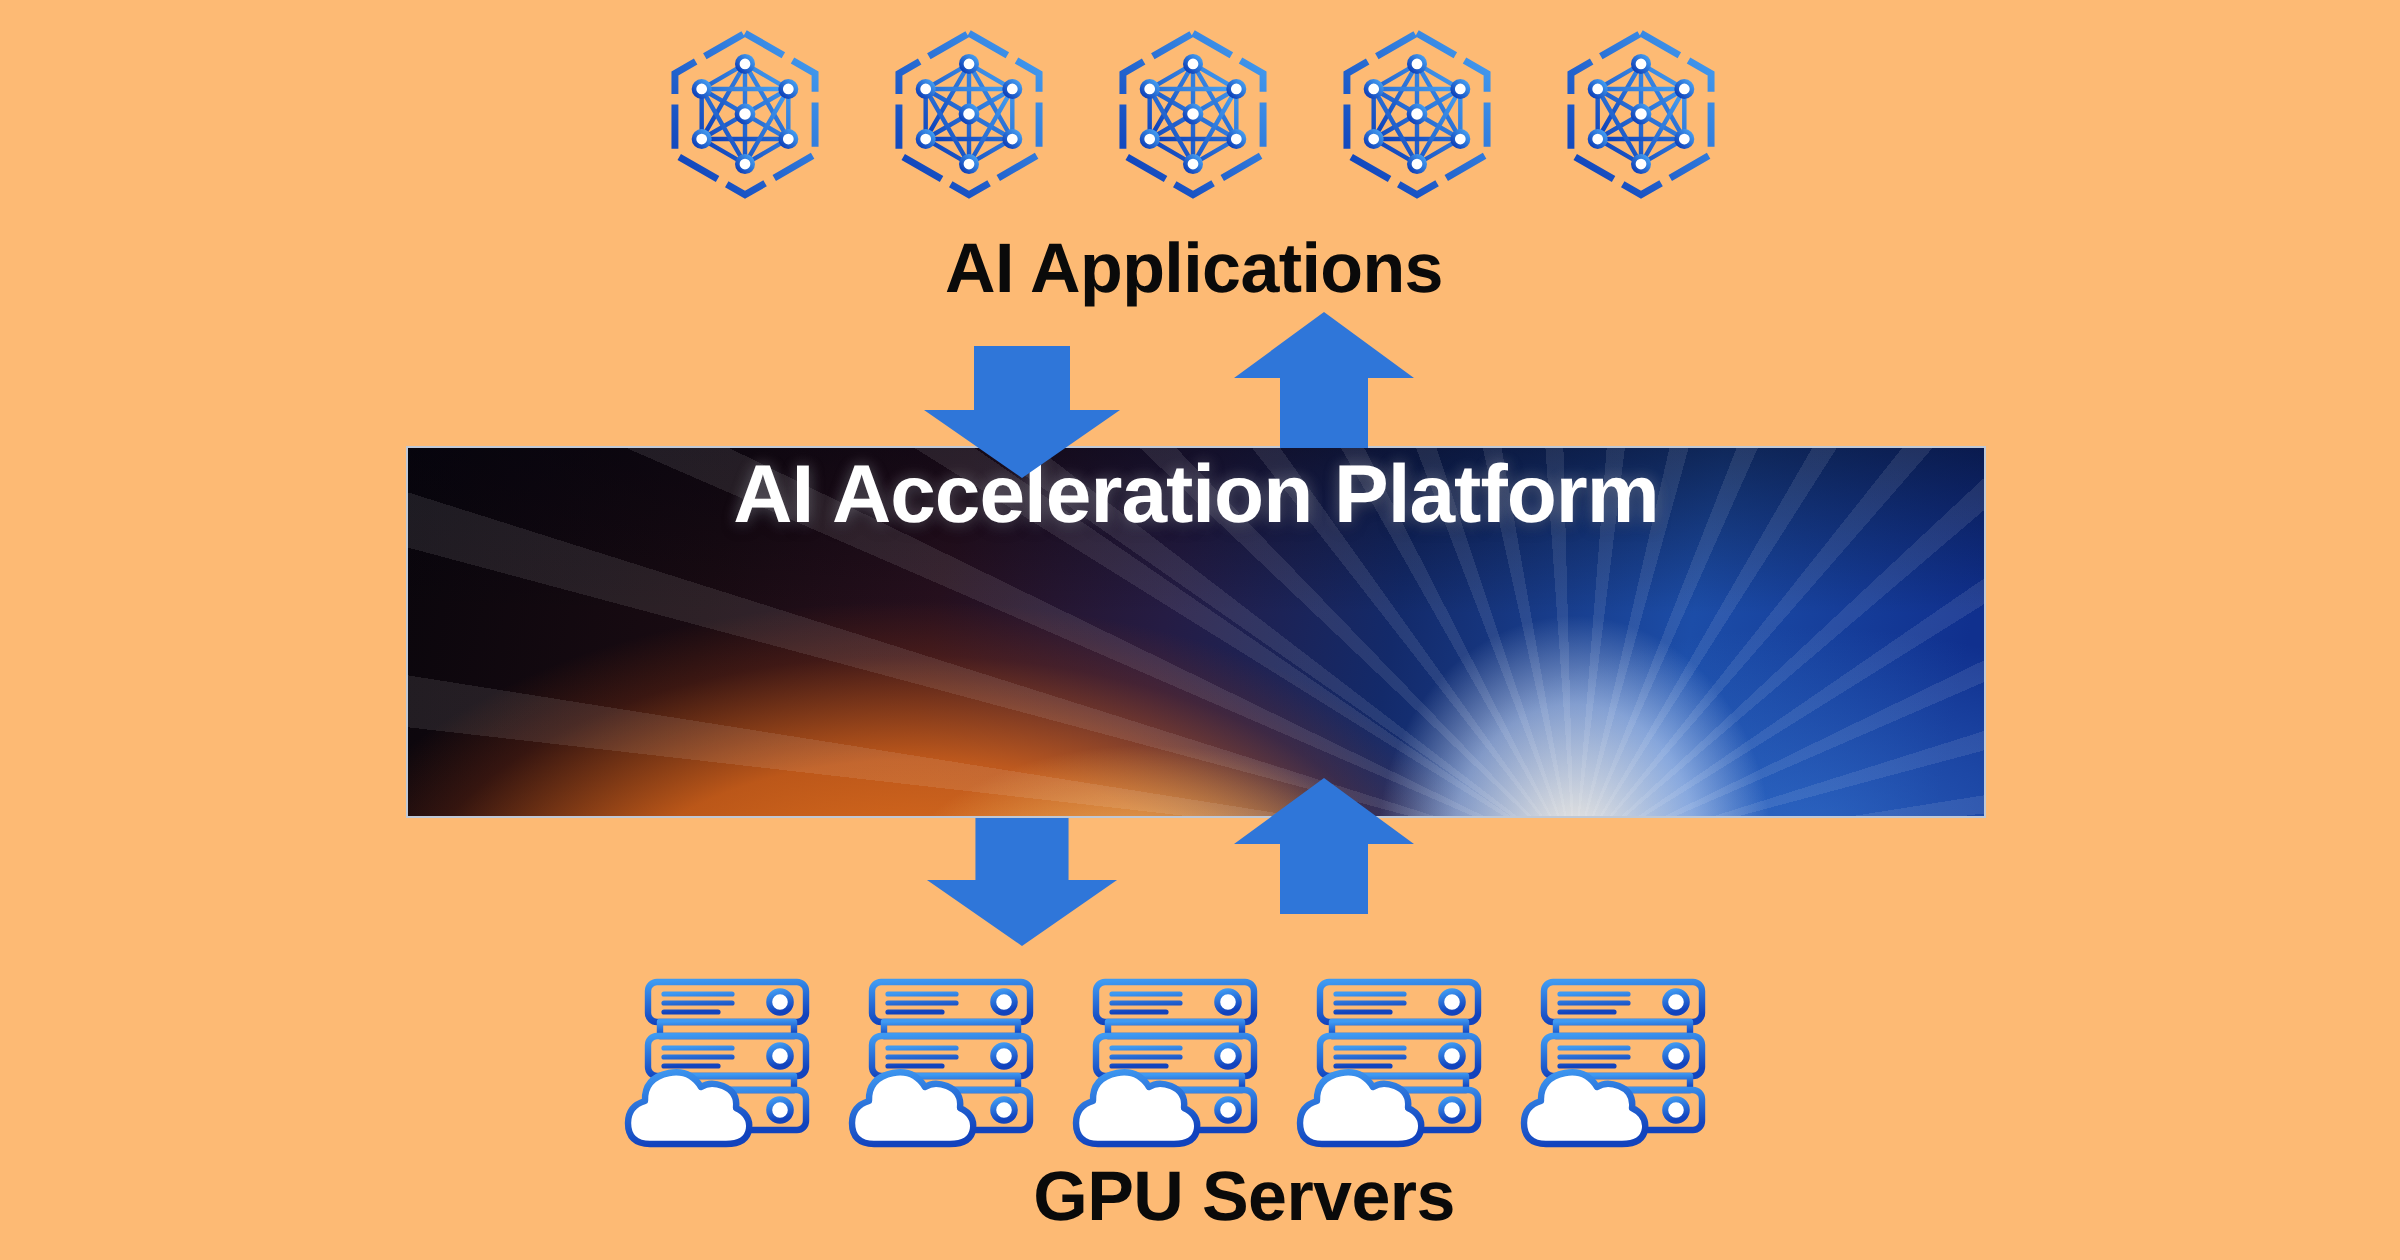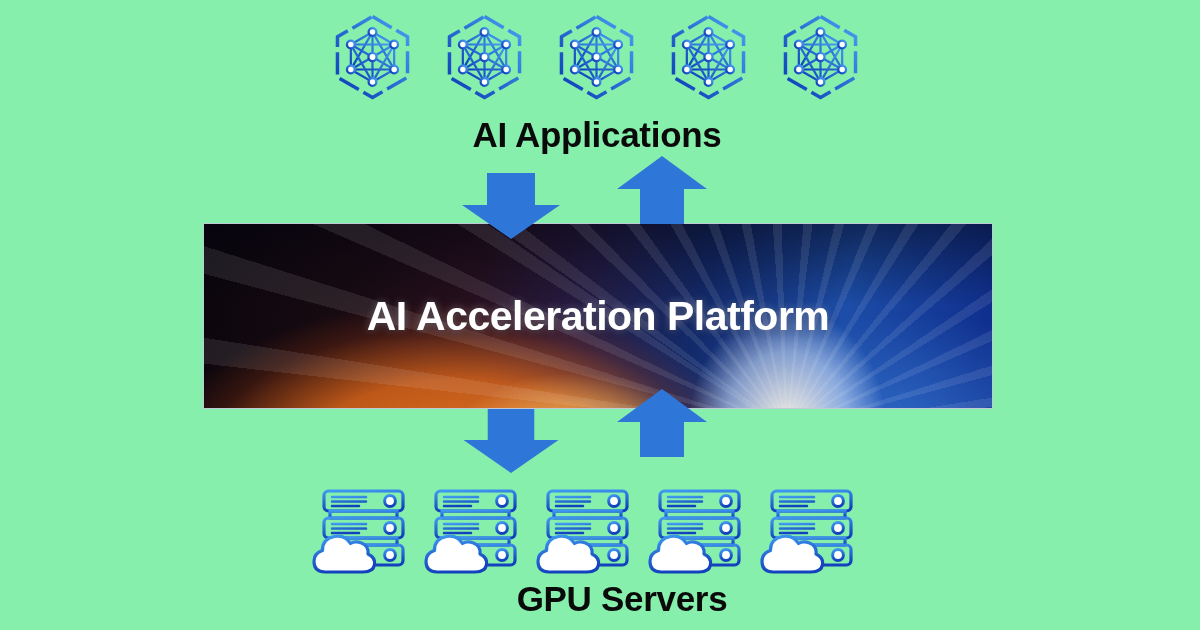--- a/index.html
+++ b/index.html
@@ -1,18 +1,18 @@
 <!DOCTYPE html>
 <html><head>
 <meta charset="utf-8">
 <style>
   html,body { margin:0; padding:0; background:#ffffff; }
   .canvas {
     position:relative; width:1200px; height:630px; overflow:hidden;
-    background:#86efac;
+    background:#fdba74;
     font-family:"Liberation Sans", sans-serif;
   }
 
   
   .icon-row { position:absolute; display:flex; }
   .icon-row.top { left:334px; top:13px; gap:35px; }
   .icon-row.bottom { left:312px; top:488px; gap:18px; }
   .icon-wrap { display:block; line-height:0; }
 
   
@@ -21,21 +21,21 @@
     font-weight:700; font-size:35px; line-height:40px;
     letter-spacing:-0.3px; color:#0a0a0a;
   }
   .label-top { top:115px; }
   .label-bottom { top:579px;padding-left:25px; }
 
   
   .banner {
     position:absolute; left:203px; top:223px; width:790px; height:186px;
     box-sizing:border-box; border:1px solid #bfc8d6;
-    display:flex; align-items:center; justify-content:center;
+    display:flex; align-items:flex-start; justify-content:center;
     z-index:1;
     
     background:
       radial-gradient(16% 80% at 74% 108%, rgba(253,244,228,0.95), rgba(216,230,252,0.55) 48%, rgba(200,220,255,0) 78%),
       radial-gradient(34% 75% at 89% 105%, rgba(62,132,226,0.55), rgba(62,132,226,0) 75%),
       radial-gradient(22% 55% at 47% 122%, rgba(255,205,110,0.95), rgba(255,180,80,0) 75%),
       radial-gradient(45% 105% at 32% 132%, rgba(245,126,30,0.95), rgba(232,108,26,0.78) 45%, rgba(150,55,18,0.28) 72%, rgba(120,40,15,0) 86%),
       linear-gradient(to bottom, rgba(3,3,14,0.5), rgba(3,3,14,0) 45%),
       linear-gradient(101deg, #0a060c 0%, #190b12 20%, #27101e 34%, #251c44 48%, #132a6a 62%, #1c4da8 80%, #10308e 97%);
     

